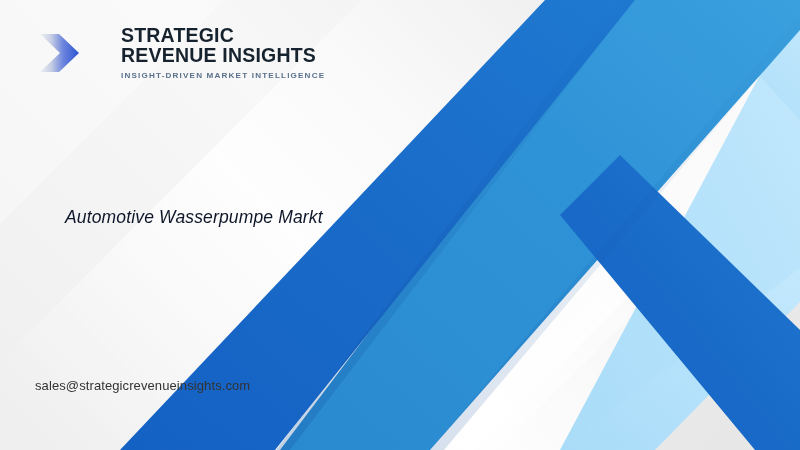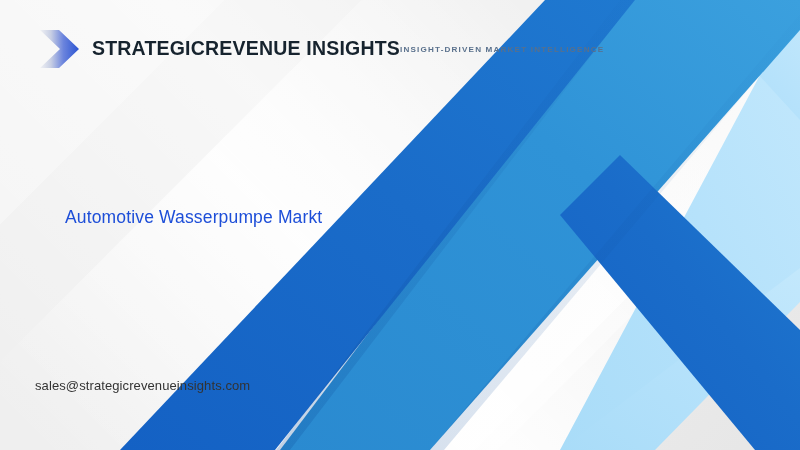--- a/index.html
+++ b/index.html
@@ -59,21 +59,21 @@
   .logo {
     position: absolute;
     left: 38px;
     top: 26px;
     display: flex;
     align-items: center;
     gap: 9px;
   }
   .logo-mark { width: 45px; height: 46px; flex: 0 0 auto; }
   .logo-mark svg { display: block; }
-  .logo-text { display: flex; flex-direction: row; }
+  .logo-text { display: flex; flex-direction: column; margin-left: 29px; }
   .logo-line1, .logo-line2 {
     color: #16232e;
     font-weight: 700;
     font-size: 19.5px;
     letter-spacing: 0.2px;
     line-height: 19.5px;
     white-space: nowrap;
   }
   .logo-tagline {
     margin-top: 6px;
@@ -85,23 +85,24 @@
     white-space: nowrap;
     text-align: right;
   }
 
   
   .headline {
     position: absolute;
     left: 65px;
     top: 207px;
     font-size: 17.5px;
-    color: #1d4ed8;
+    color: #0f172a;
     letter-spacing: 0.15px;
     white-space: nowrap;
+    font-style: italic;
   }
   .contact-email {
     position: absolute;
     left: 35px;
     top: 378px;
     font-size: 13px;
     color: #333333;
     letter-spacing: 0.1px;
     white-space: nowrap;
   }

